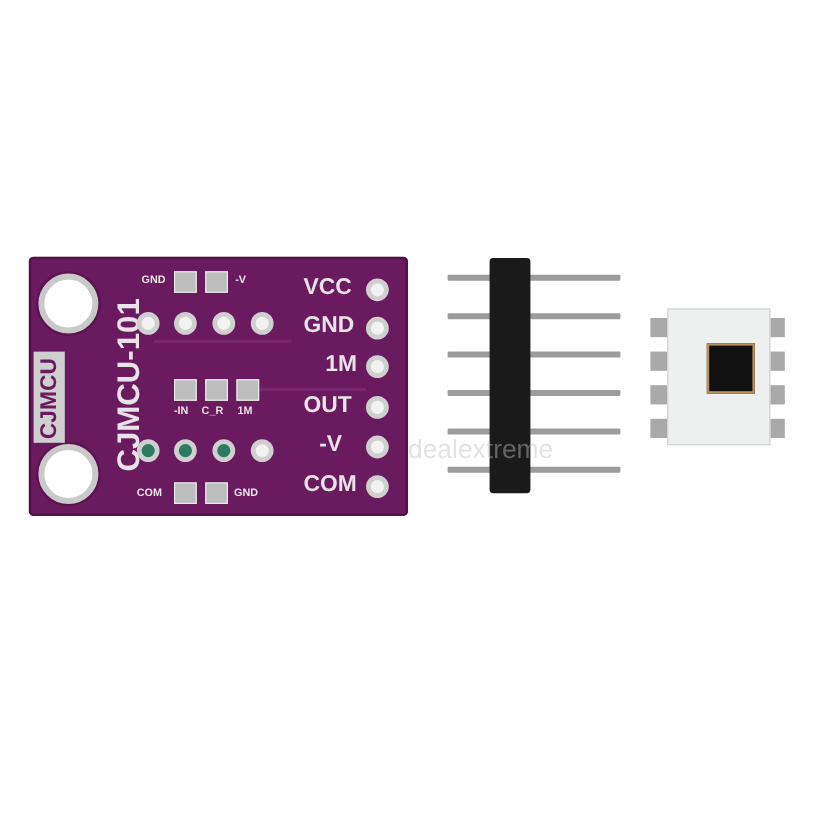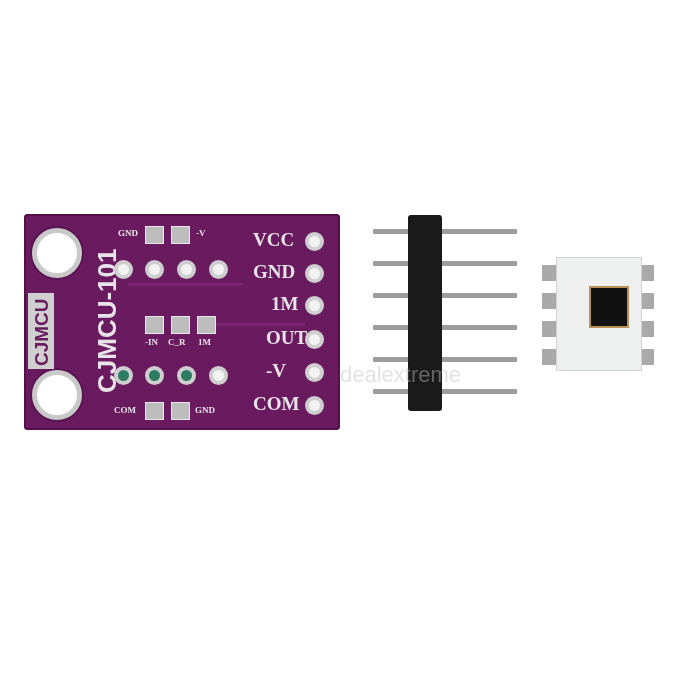--- a/index.html
+++ b/index.html
@@ -3,21 +3,21 @@
 <meta charset="utf-8">
 <style>
   html,body{margin:0;padding:0;background:#ffffff;}
   body{width:700px;height:700px;position:relative;overflow:hidden;font-family:"Liberation Sans",sans-serif;}
   .pcb{position:absolute;left:24px;top:214px;width:316px;height:216px;background:#6a1a5e;border-radius:4px;box-shadow:inset 0 0 0 2px #55104a;}
   .trace{position:absolute;background:#7a2570;}
   .hole{position:absolute;border-radius:50%;background:#fff;border:5px solid #c9c9c9;box-sizing:border-box;box-shadow:0 0 0 2px #5a1450;}
   .pad{position:absolute;width:19px;height:19px;border-radius:50%;background:#f2f2f2;border:4px solid #cfcfcf;box-sizing:border-box;}
   .pad.g{background:#2d7b63;}
   .smd{position:absolute;width:17px;height:16px;background:#bdbdbd;border:1px solid #e8e8e8;}
-  .lbl{position:absolute;color:#e8e3e8;font-weight:bold;font-family:Liberation Serif, serif;}
+  .lbl{position:absolute;color:#e8e3e8;font-weight:bold;}
   .big{font-size:19px;letter-spacing:0px;}
   .sm{font-size:9px;}
   .vert{position:absolute;transform:rotate(-90deg);transform-origin:left top;color:#e8e3e8;font-weight:bold;white-space:nowrap;}
   .cjmcu-tag{position:absolute;left:28px;top:293px;width:26px;height:76px;background:#cfcfcf;}
   .header-body{position:absolute;left:408px;top:215px;width:34px;height:196px;background:#1a1a1a;border-radius:3px;}
   .pin{position:absolute;left:373px;width:144px;height:5px;background:#9c9c9c;border-radius:1px;}
   .chip{position:absolute;left:542px;top:257px;width:112px;height:112px;}
   .chip-body{position:absolute;left:14px;top:0;width:84px;height:112px;background:#eef0f0;border:1px solid #cfd3d3;}
   .die{position:absolute;left:47px;top:29px;width:36px;height:38px;background:#111;border:2px solid #b8925a;}
   .lead{position:absolute;width:16px;height:16px;background:#a9a9a9;}
@@ -61,21 +61,21 @@
 <div class="pad" style="left:209px;top:366px;"></div>
 
 <div class="lbl sm" style="left:114px;top:405px;">COM</div>
 <div class="smd" style="left:145px;top:402px;"></div>
 <div class="smd" style="left:171px;top:402px;"></div>
 <div class="lbl sm" style="left:195px;top:405px;">GND</div>
 
 <div class="lbl big" style="left:253px;top:229px;">VCC</div>
 <div class="lbl big" style="left:253px;top:261px;">GND</div>
 <div class="lbl big" style="left:271px;top:293px;">1M</div>
-<div class="lbl big" style="left:266px;top:327px;">OUT</div>
+<div class="lbl big" style="left:253px;top:327px;">OUT</div>
 <div class="lbl big" style="left:266px;top:360px;">-V</div>
 <div class="lbl big" style="left:253px;top:393px;">COM</div>
 <div class="pad" style="left:305px;top:232px;"></div>
 <div class="pad" style="left:305px;top:264px;"></div>
 <div class="pad" style="left:305px;top:296px;"></div>
 <div class="pad" style="left:305px;top:330px;"></div>
 <div class="pad" style="left:305px;top:363px;"></div>
 <div class="pad" style="left:305px;top:396px;"></div>
 
 <div class="pin" style="top:229px;"></div>

